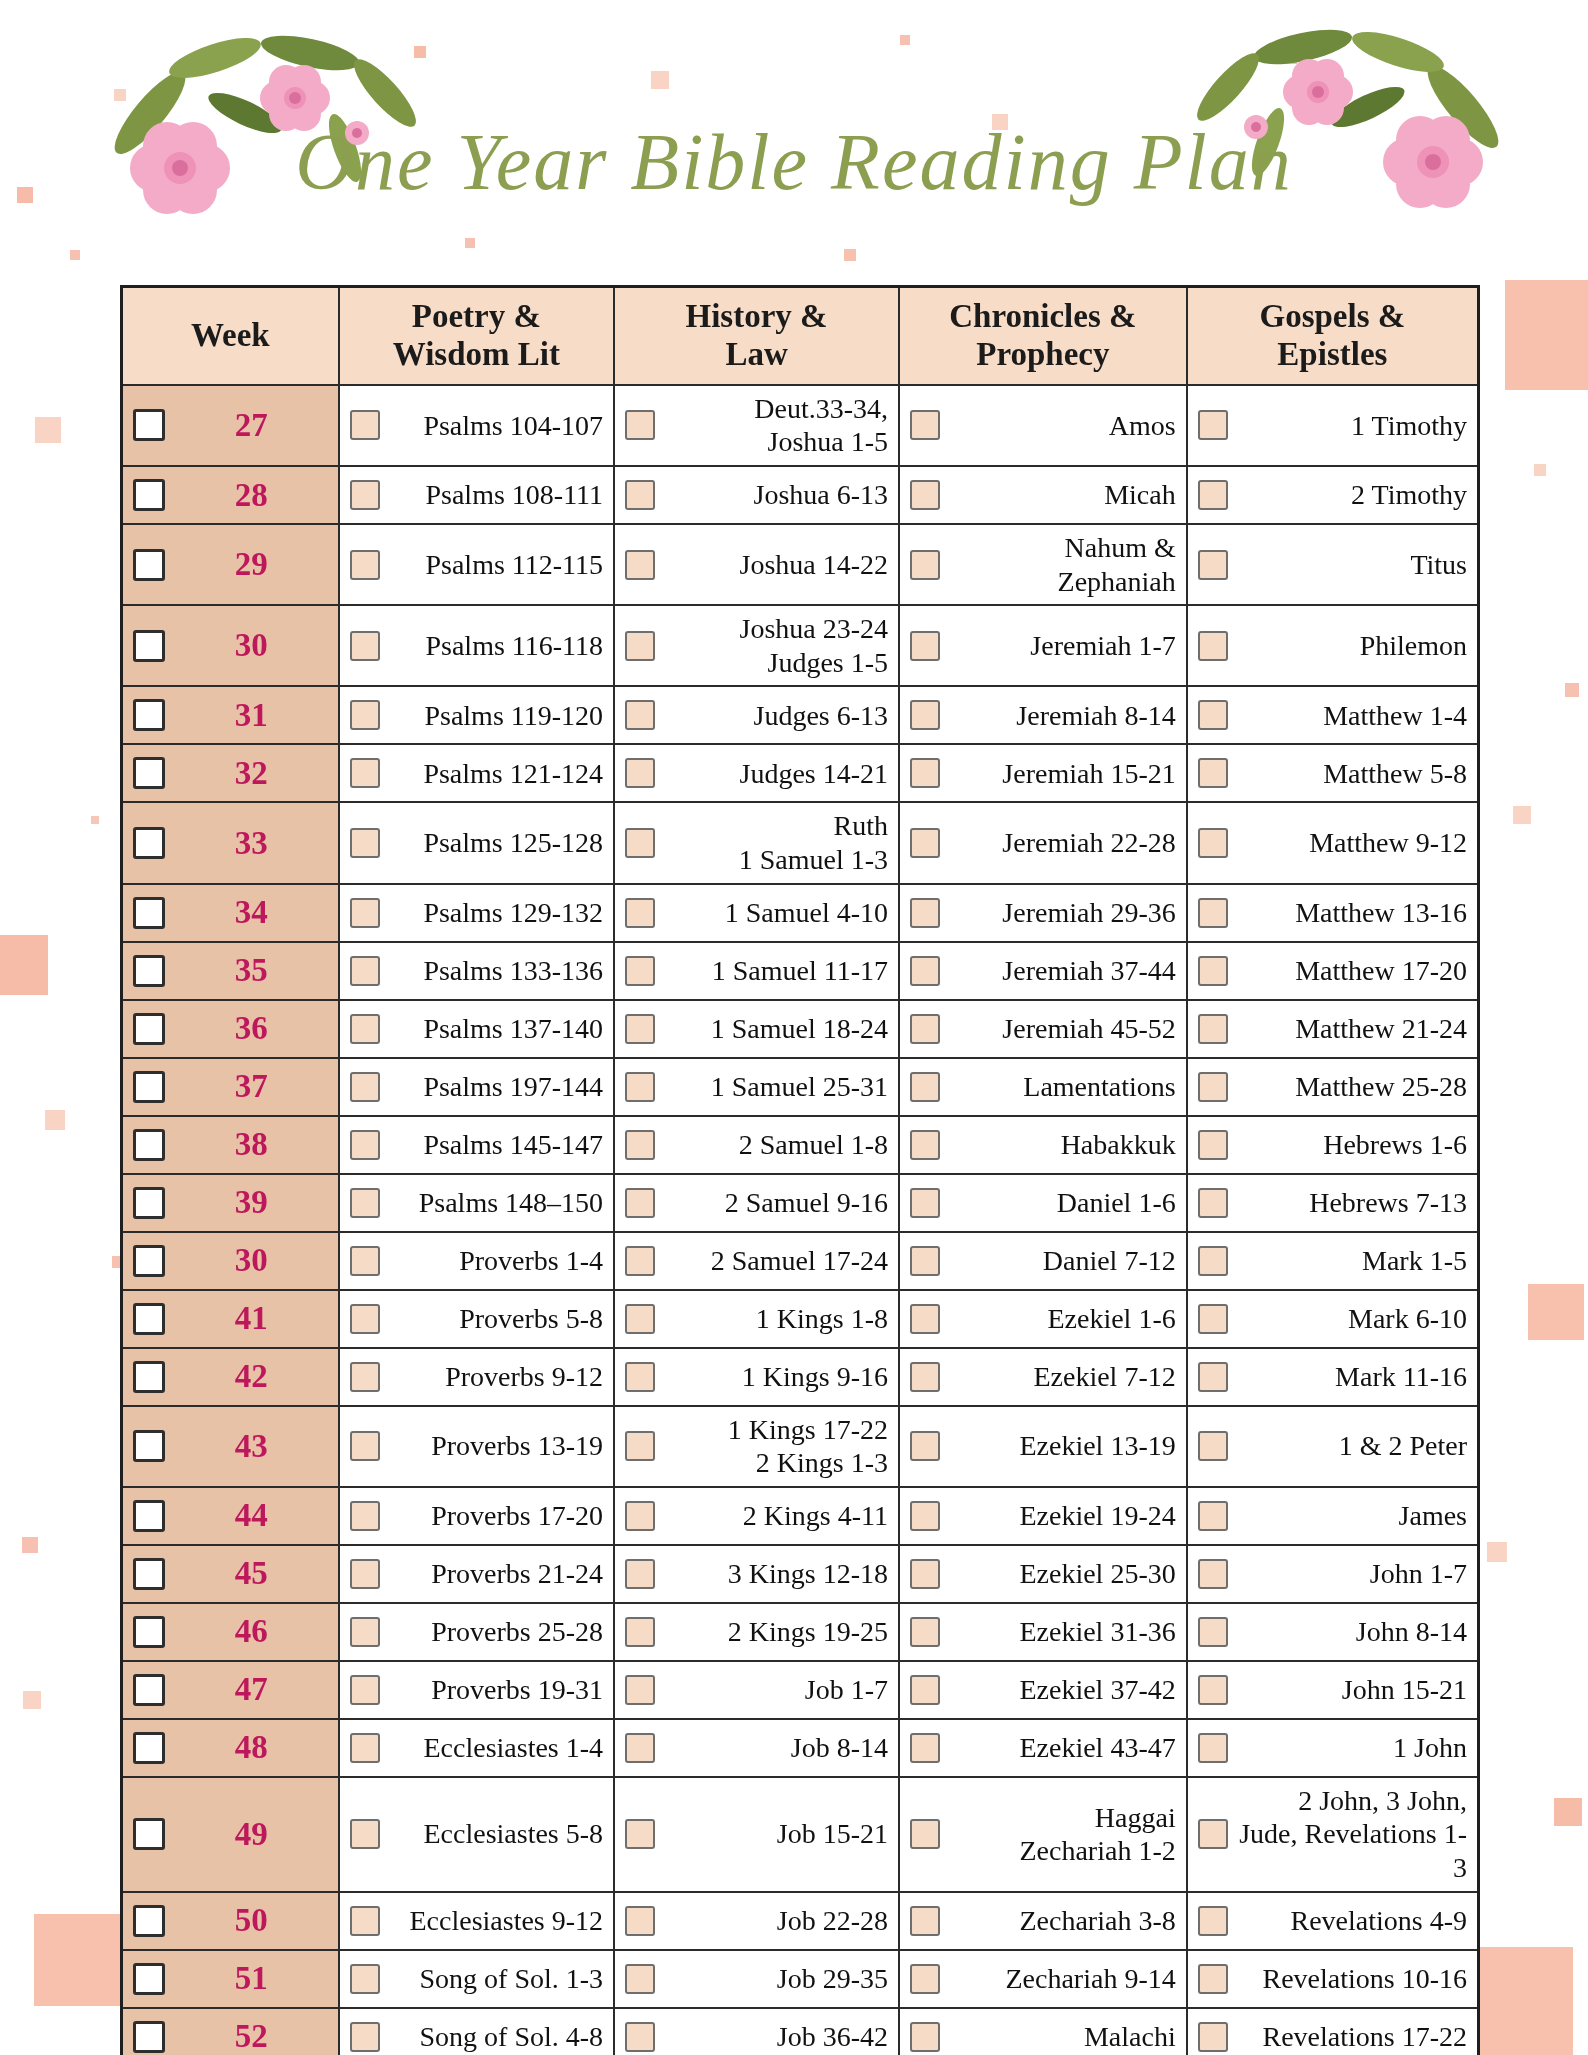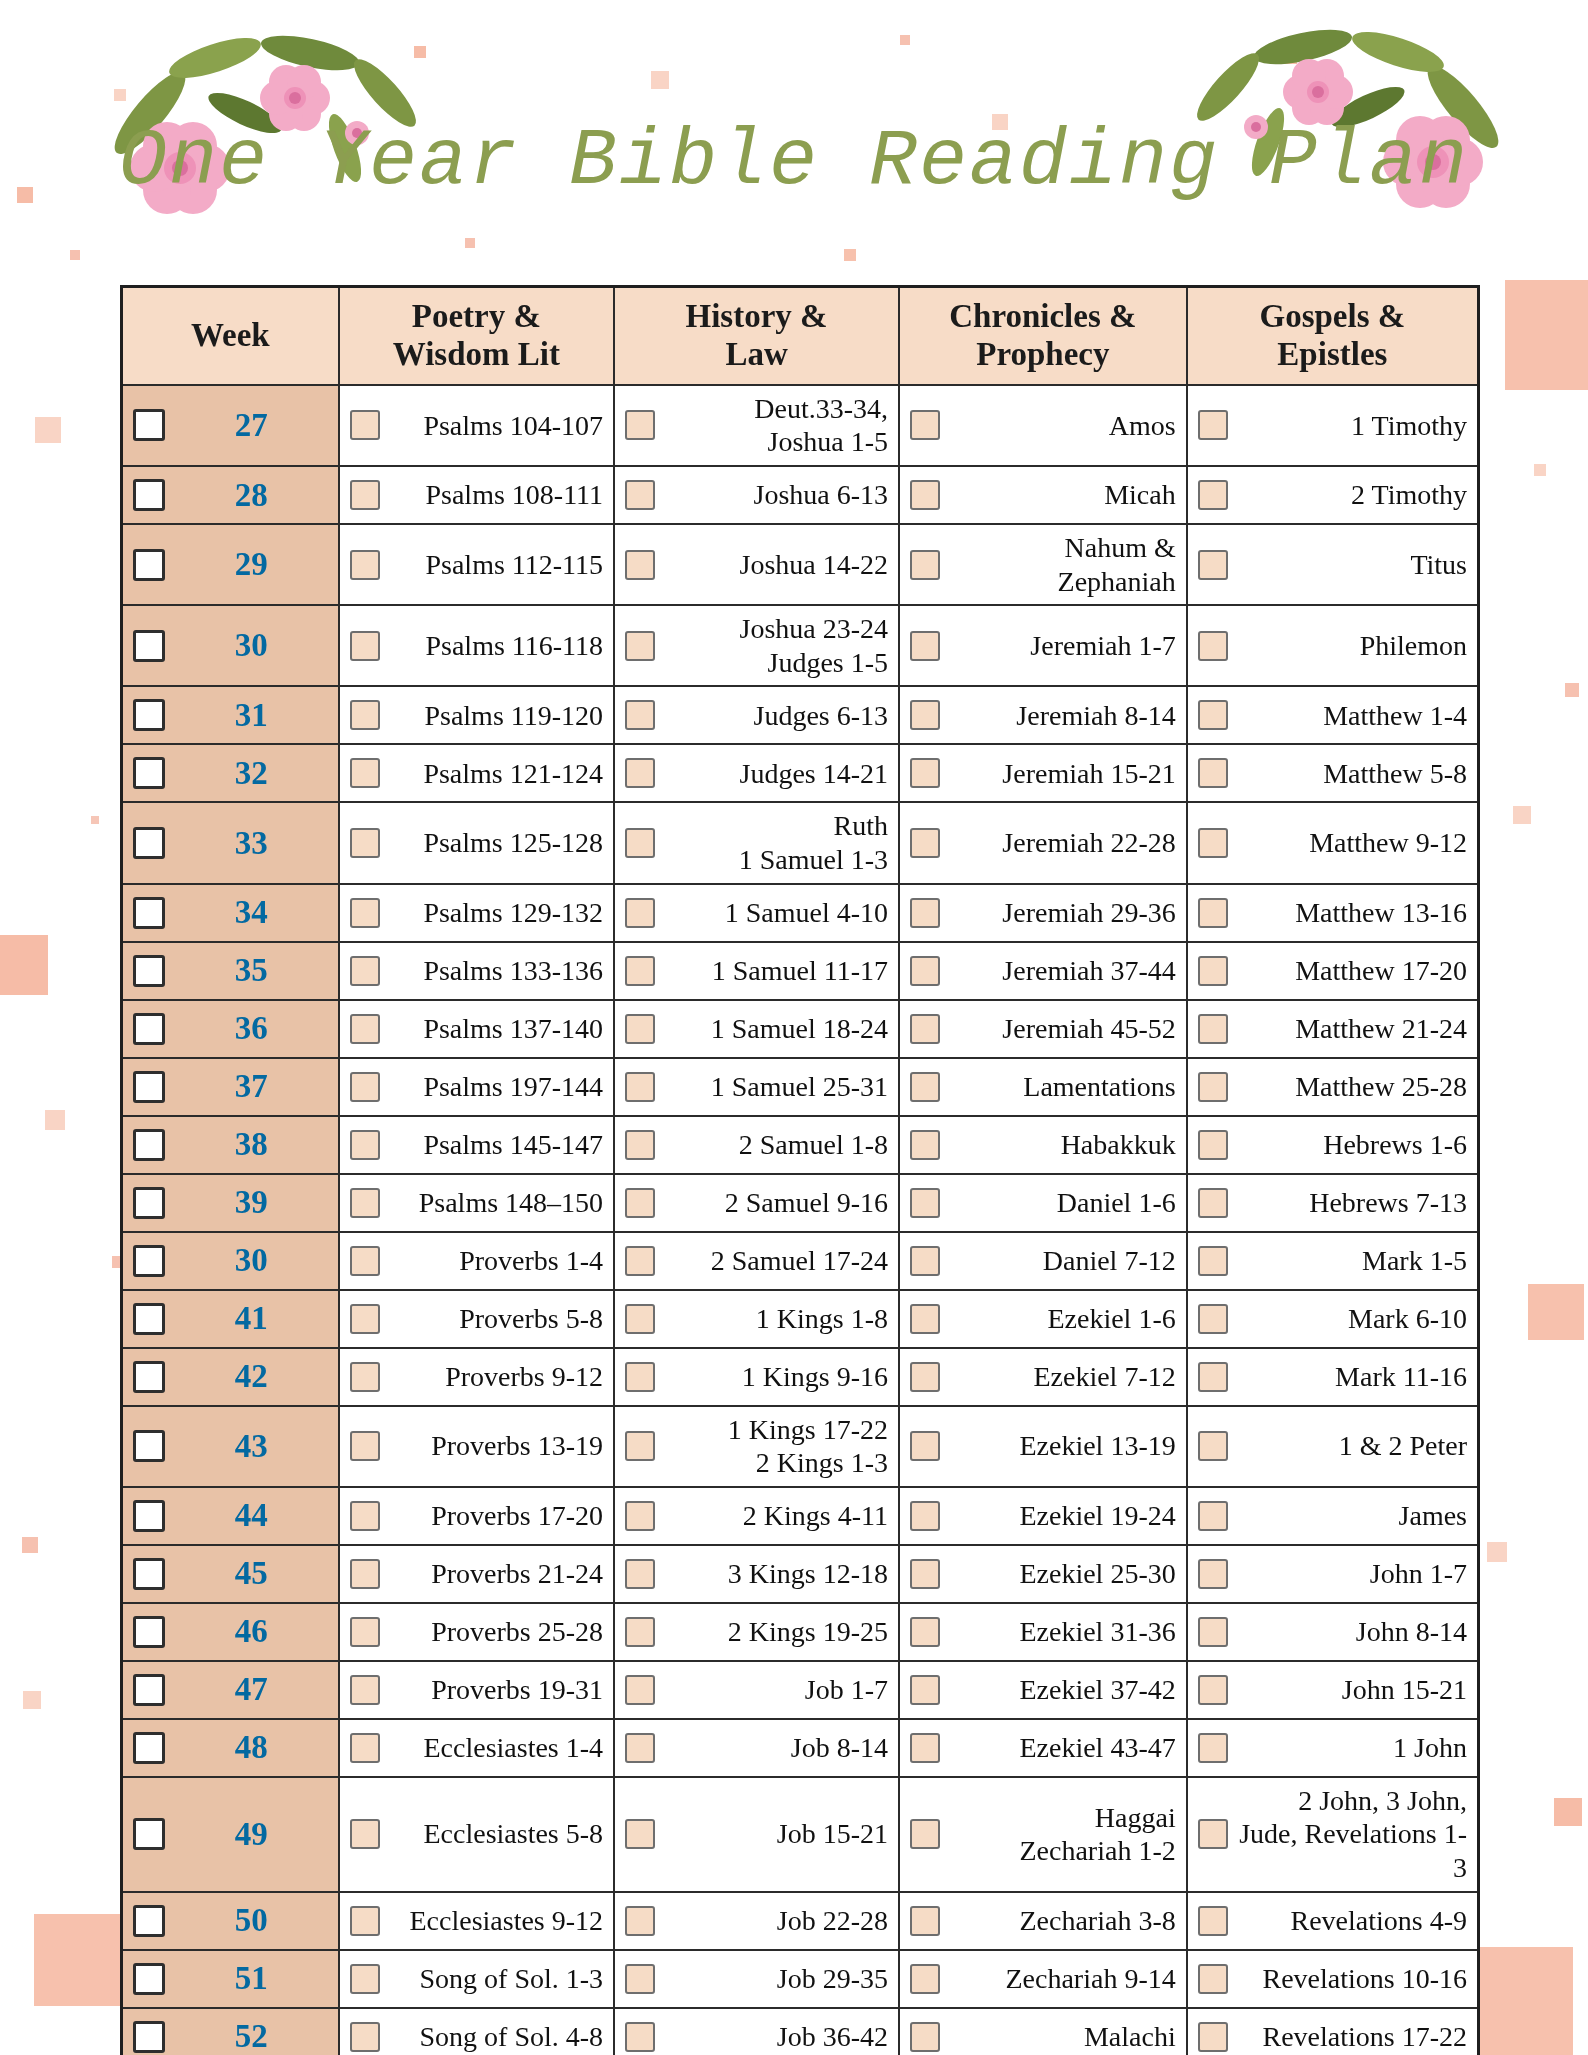--- a/index.html
+++ b/index.html
@@ -69,21 +69,21 @@
   .floral { position:absolute; pointer-events:none; }
   .floral-left  { left:95px;  top:18px; }
   .floral-right { right:70px; top:12px; transform:scaleX(-1); }
 
   
   .title {
     position:absolute;
     top:118px; left:0; width:100%;
     margin:0;
     text-align:center;
-    font-family:Liberation Mono, monospace;
+    font-family:Liberation Serif, serif;
     font-style:italic;
     font-weight:400;
     font-size:80px;
     letter-spacing:2px;
     color:var(--title-green, #8c9e50);
     line-height:1.1;
   }
 
   
   .plan-table {
@@ -132,21 +132,21 @@
   .data-cbx {
     width:30px; height:30px;
     background:var(--checkbox-fill, #f6dcc6);
     border:2px solid #6e6e6e;
   }
   .week-num {
     flex:1;
     text-align:center;
     font-weight:bold;
     font-size:33px;
-    color:#0369a1;
+    color:#be185d;
   }
   .cell-text {
     flex:1;
     text-align:right;
     font-size:28px;
     line-height:1.2;
     white-space:pre-line;
     color:#111111;
   }
 </style>

